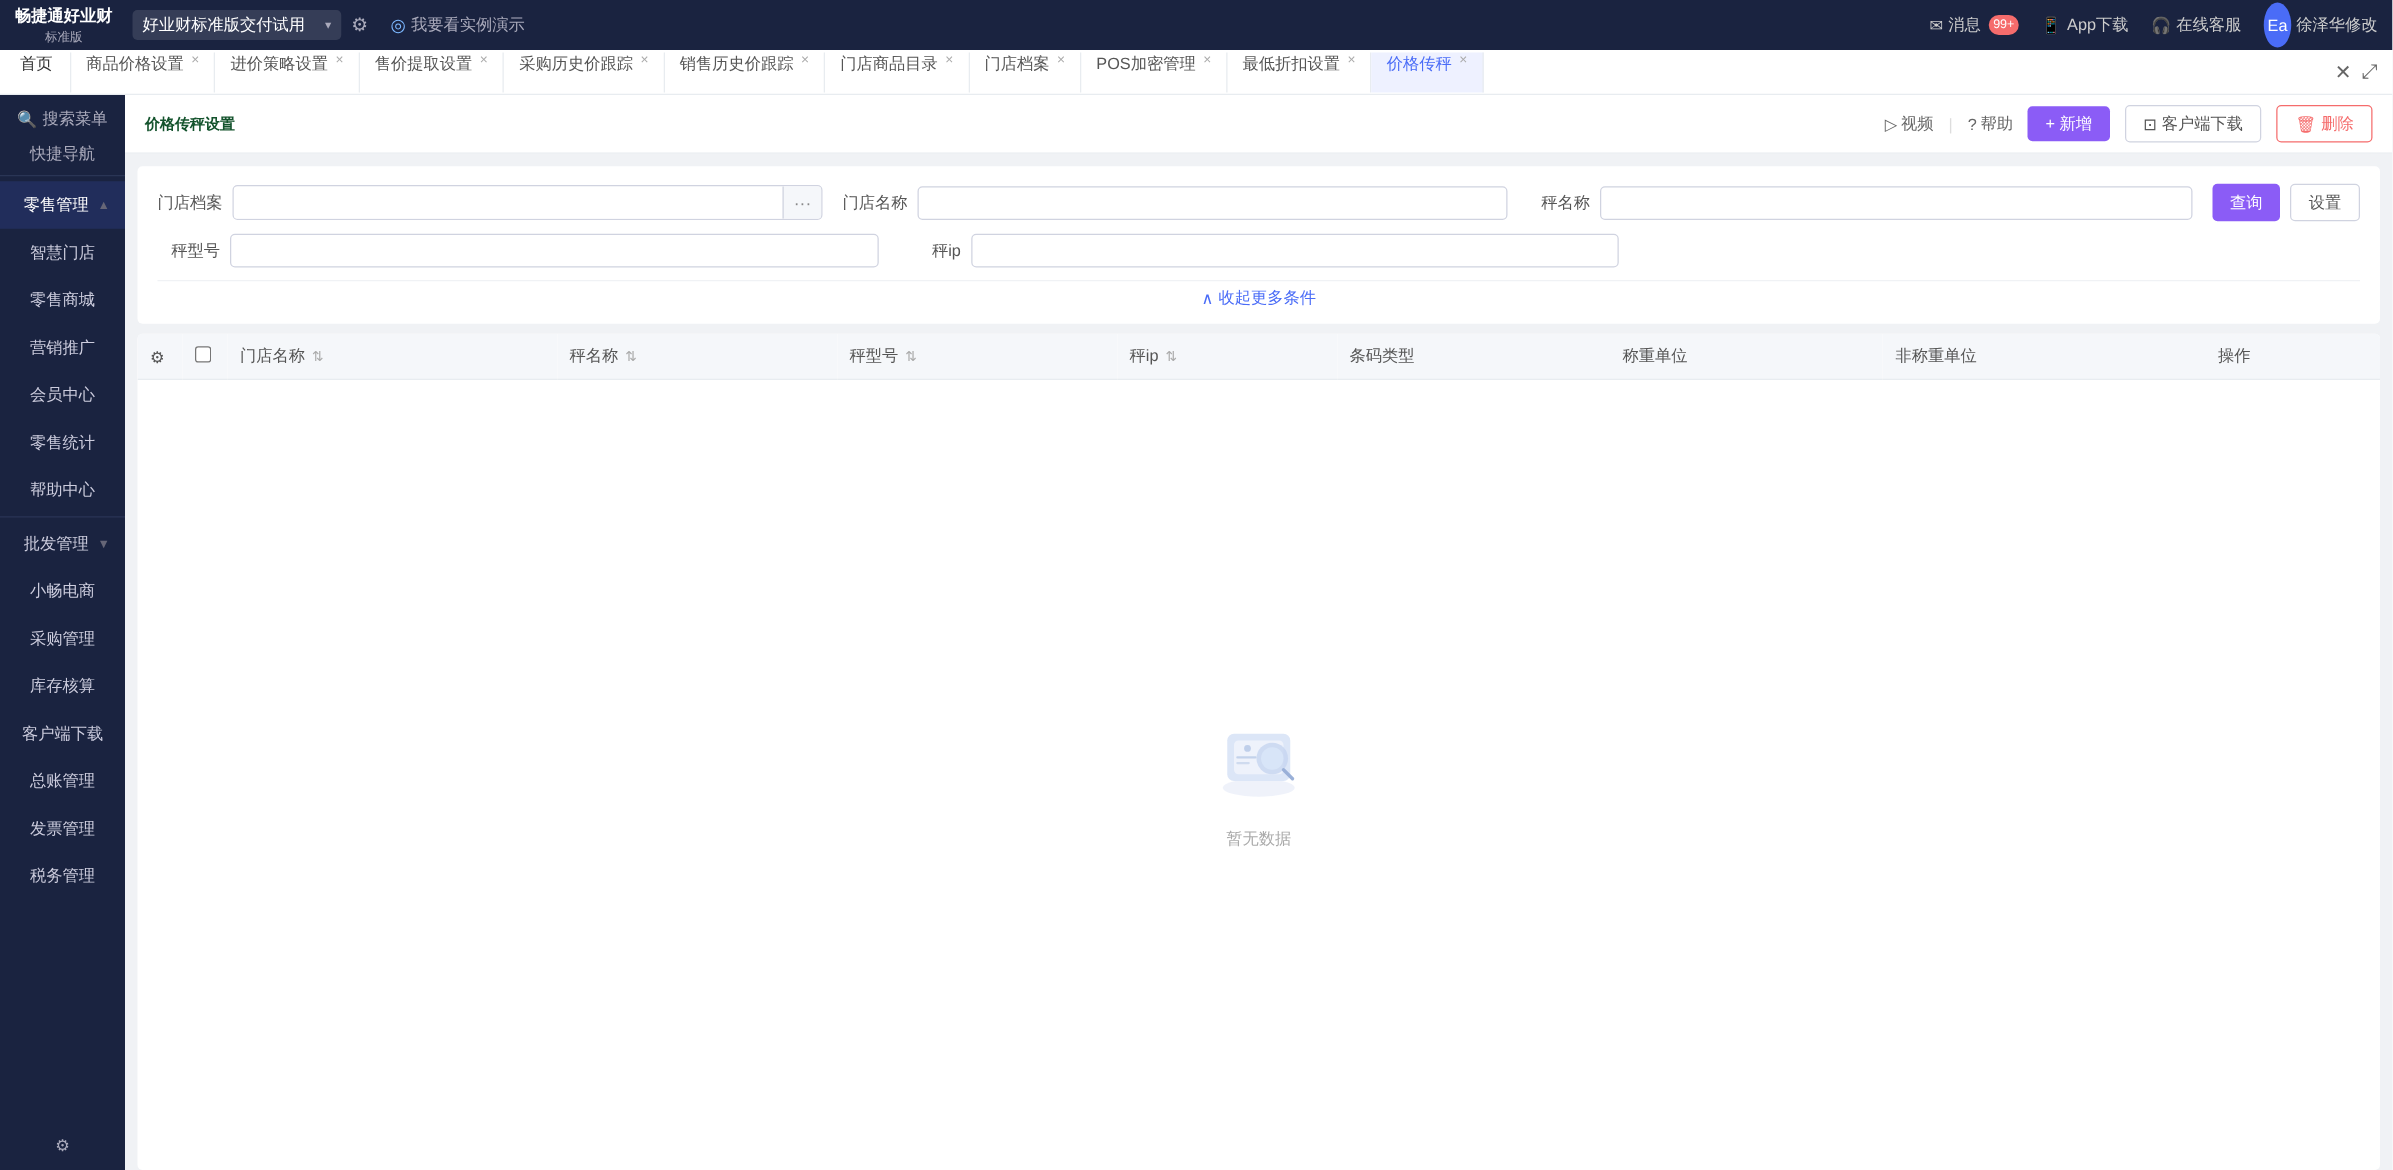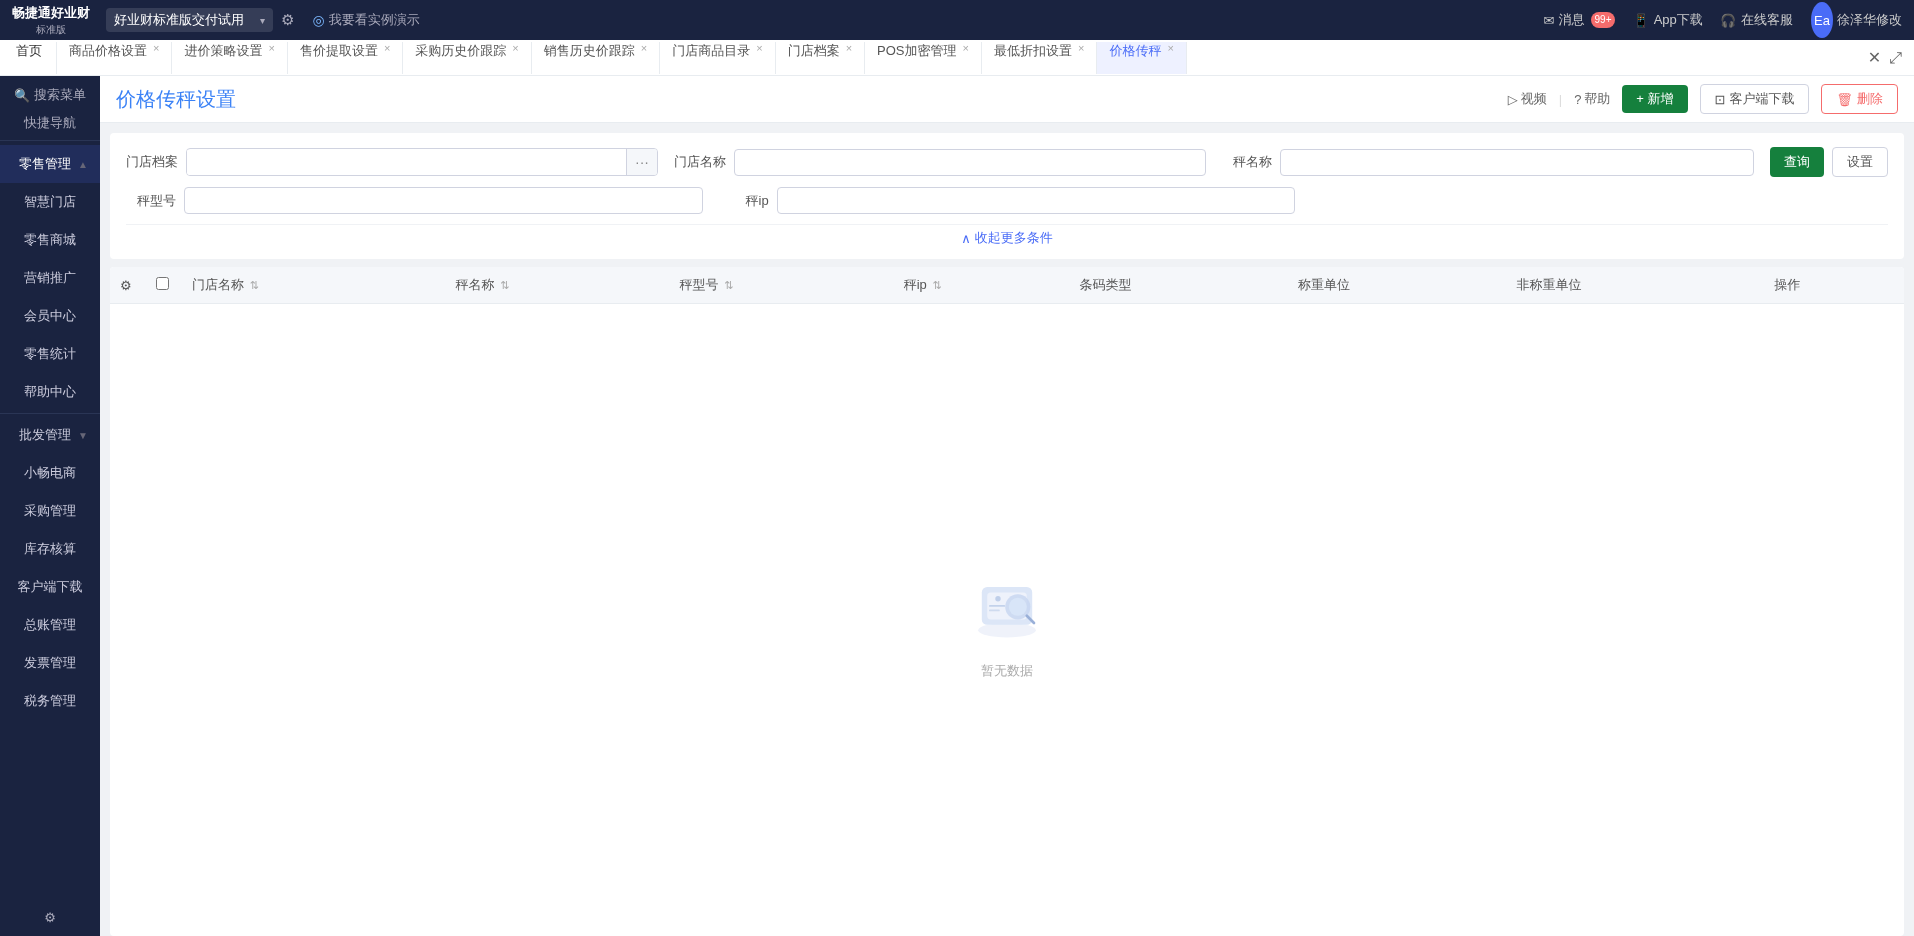--- a/index.html
+++ b/index.html
@@ -66,26 +66,26 @@
     .sidebar-gear { padding: 10px 12px; color: #aab; font-size: 16px; text-align: center; cursor: pointer; margin-top: auto; }
 
     
     .content-area { flex: 1; display: flex; flex-direction: column; overflow: hidden; background: #f0f2f5; }
 
     
     .page-header {
       background: #fff; padding: 8px 16px; border-bottom: 1px solid #e8ecf0;
       display: flex; align-items: center; justify-content: space-between; flex-shrink: 0;
     }
-    .page-title { font-size: 20px; font-weight: 400; color: #3b82f6; }
+    .page-title { font-size: 12px; font-weight: 700; color: #14532d; }
     .page-header-actions { display: flex; align-items: center; gap: 12px; }
     .header-link { display: flex; align-items: center; gap: 3px; color: #666; font-size: 12px; cursor: pointer; }
     .divider-v { color: #ddd; }
     .btn { padding: 5px 14px; border-radius: 4px; border: none; cursor: pointer; font-size: 13px; display: flex; align-items: center; gap: 4px; }
-    .btn-primary { background: #15803d; color: #fff; }
+    .btn-primary { background: #8b5cf6; color: #fff; }
     .btn-default { background: #fff; color: #555; border: 1px solid #d0d3e0; }
     .btn-danger { background: #fff; color: #f56c6c; border: 1px solid #f56c6c; }
 
     
     .filter-area {
       background: #fff; margin: 10px 10px 0; border-radius: 4px;
       padding: 14px 16px 8px; flex-shrink: 0;
     }
     .filter-row { display: flex; align-items: center; gap: 16px; margin-bottom: 10px; }
     .filter-item { display: flex; align-items: center; gap: 8px; flex: 1; }

